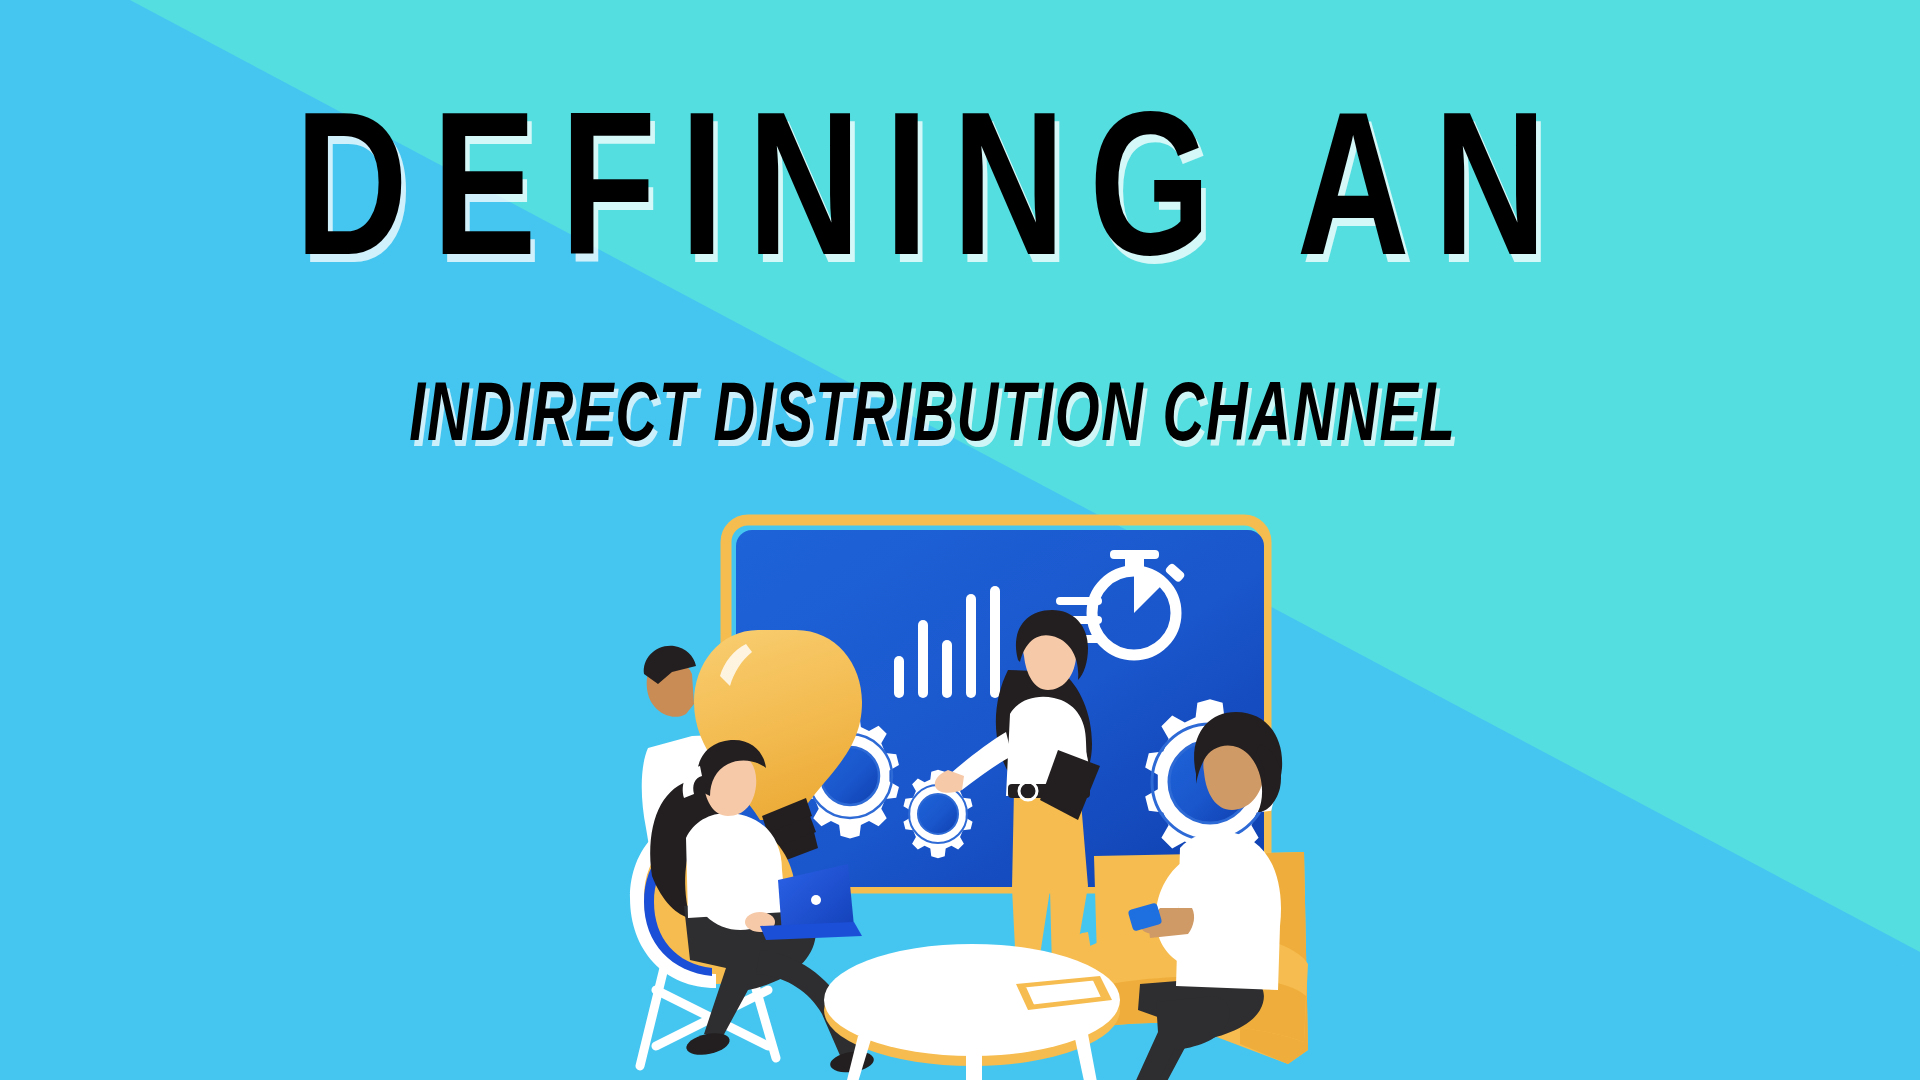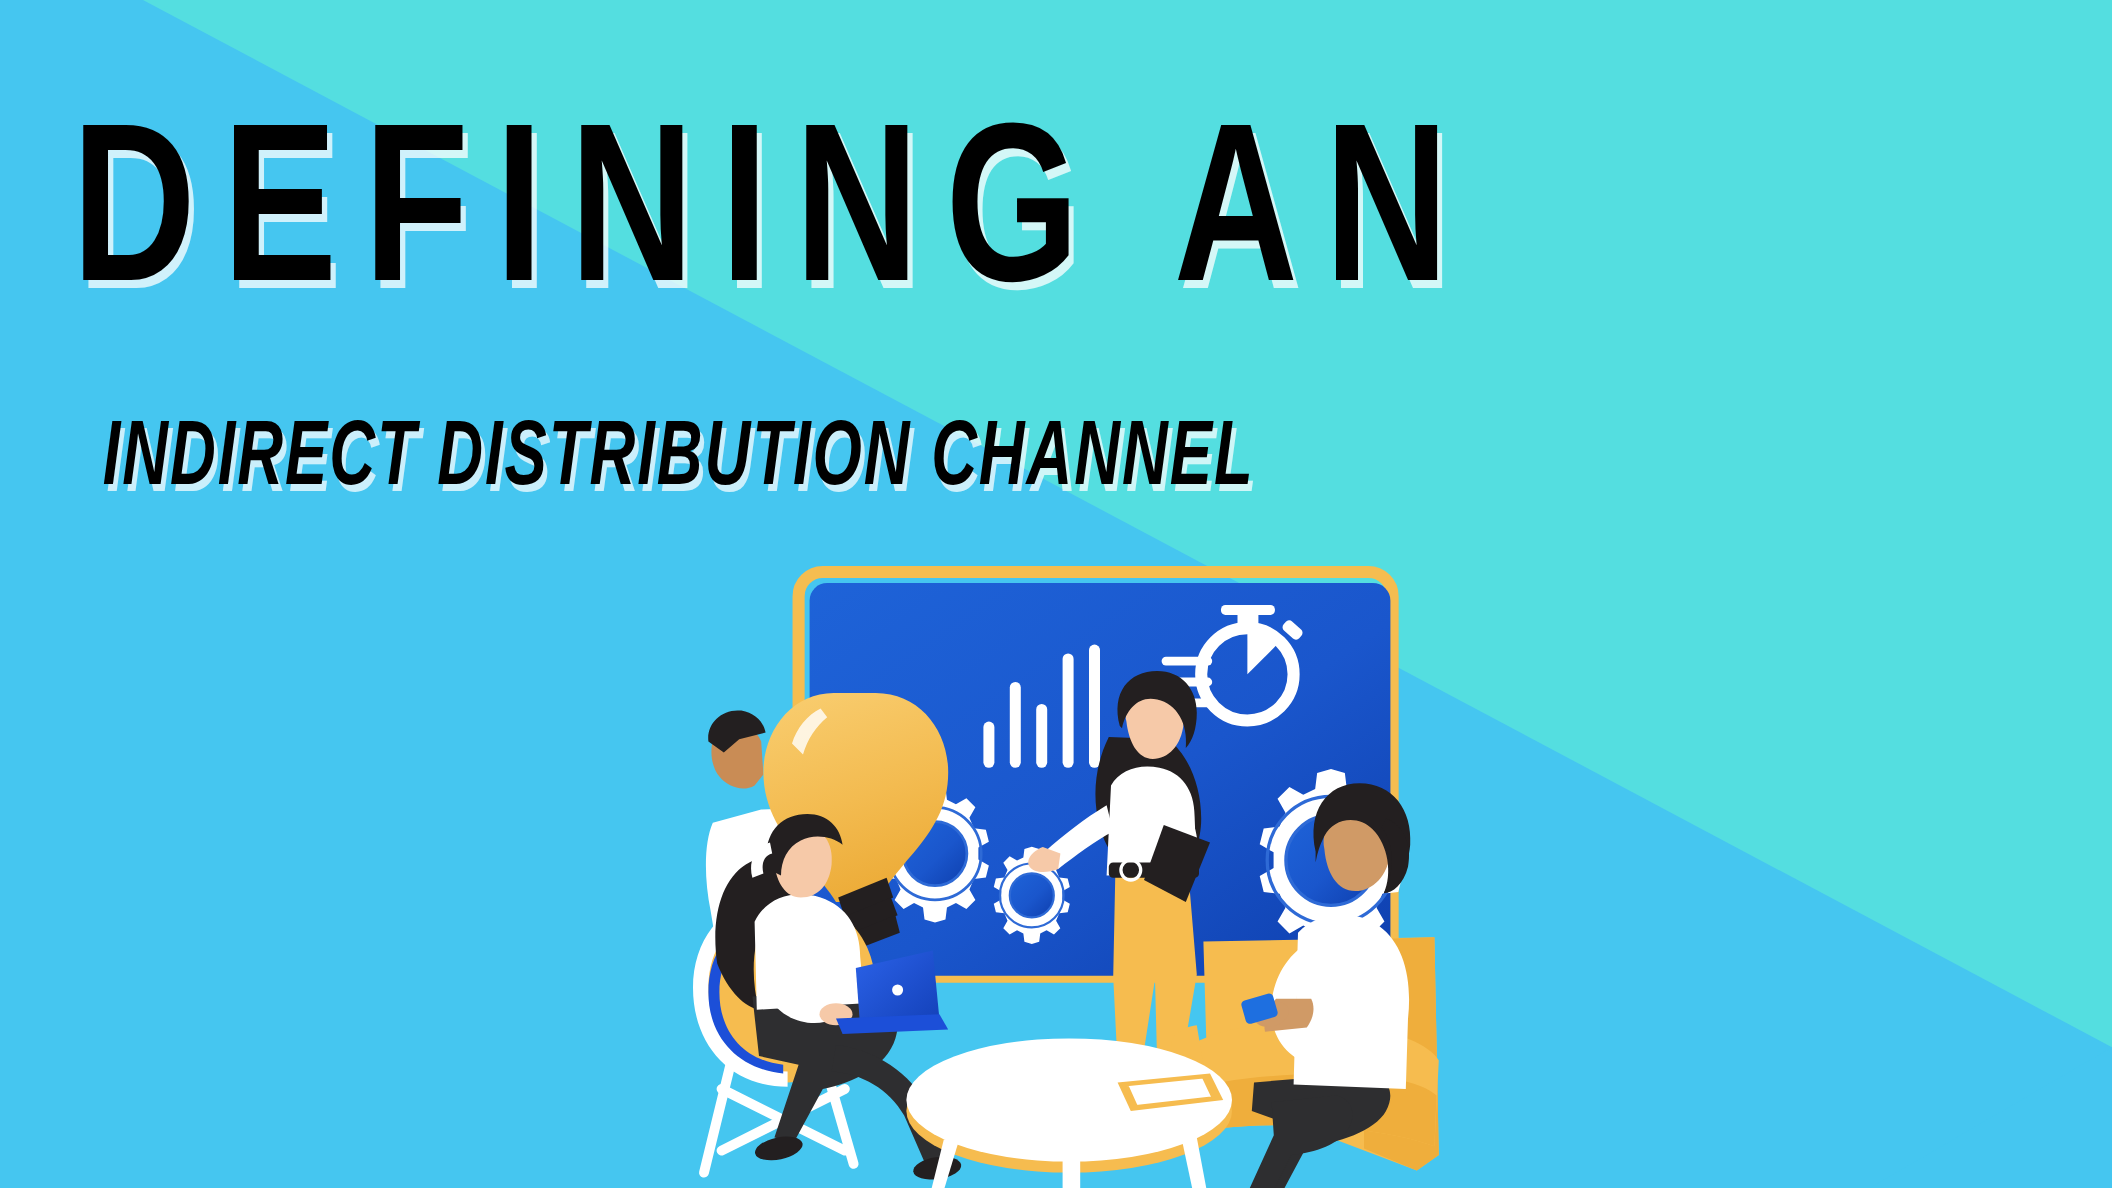--- a/index.html
+++ b/index.html
@@ -9,21 +9,21 @@
     background:#54DEE0;
     position:relative;
   }
 
   
   #bg-canvas { position:absolute; inset:0; width:1920px; height:1080px; }
 
   
   .headline-wrap {
     position:absolute; left:0; top:0; width:1866px;
-    text-align:left; pointer-events:none;
+    text-align:center; pointer-events:none;
   }
   .headline {
     margin-top:80px;
     font-family:"Liberation Sans", sans-serif;
     font-weight:700;
     font-size:168px;
     line-height:1.02;
     letter-spacing:26px;
     color:#000000;
     transform:scaleY(1.22) scaleX(0.93);

